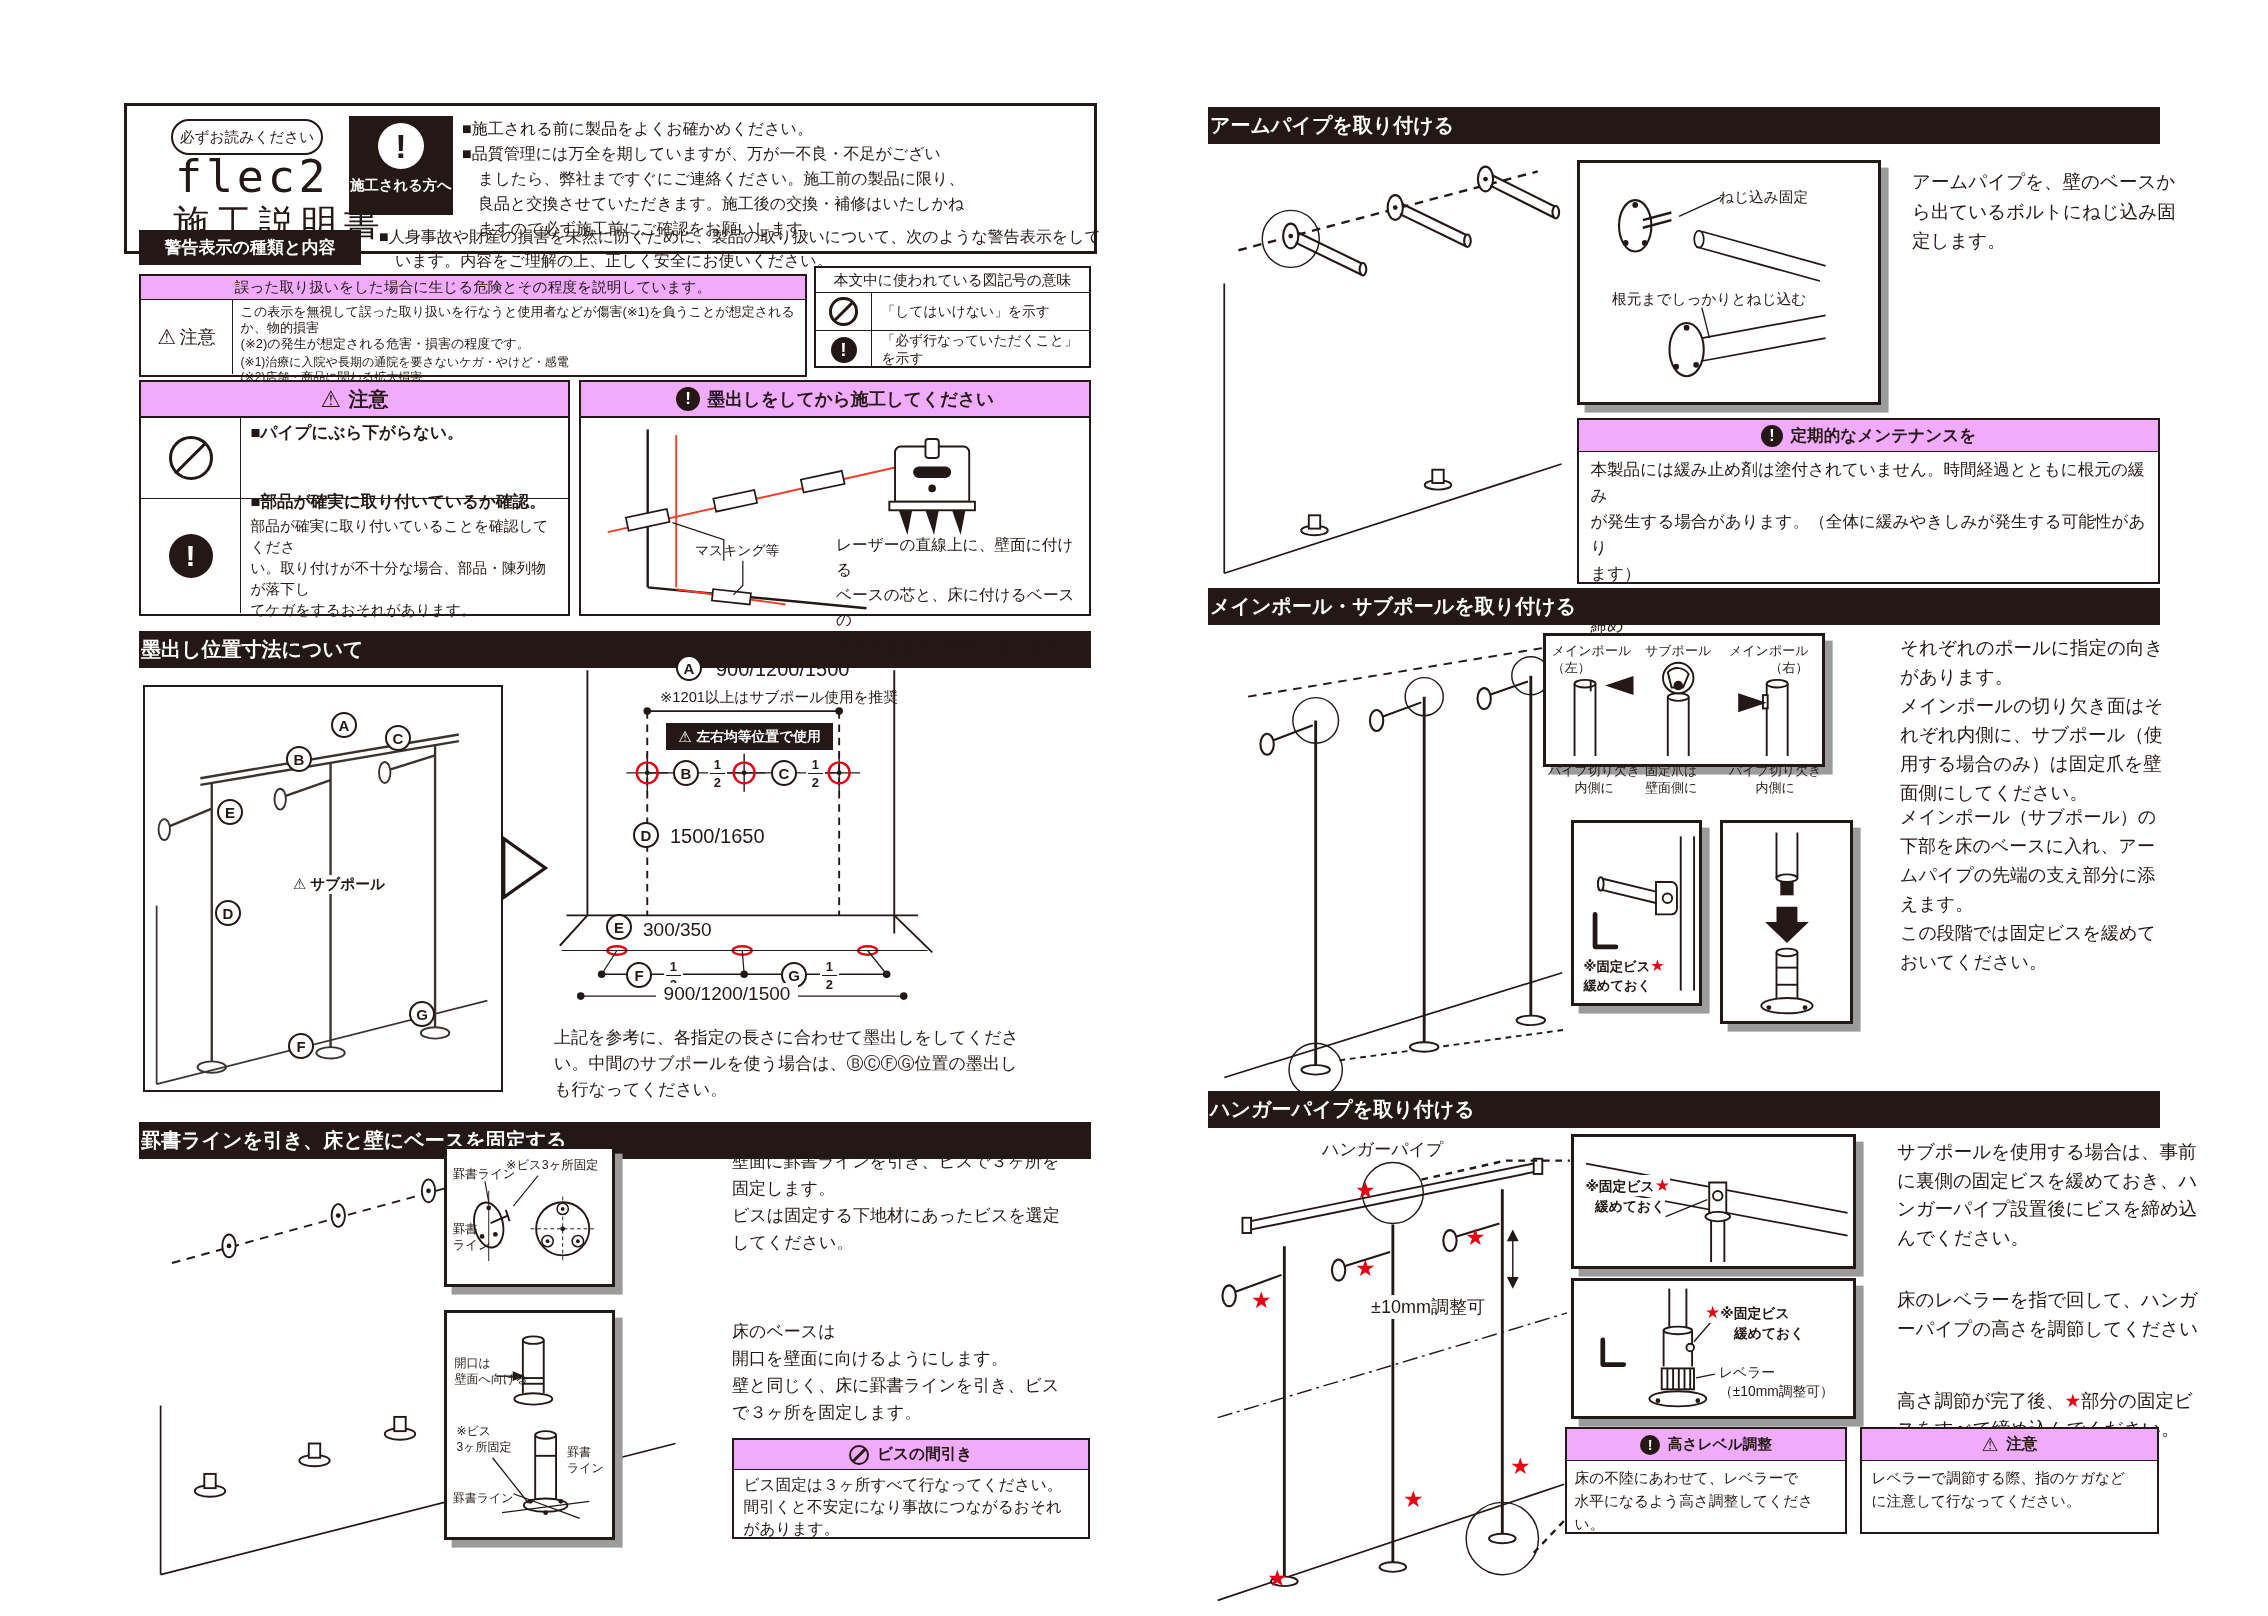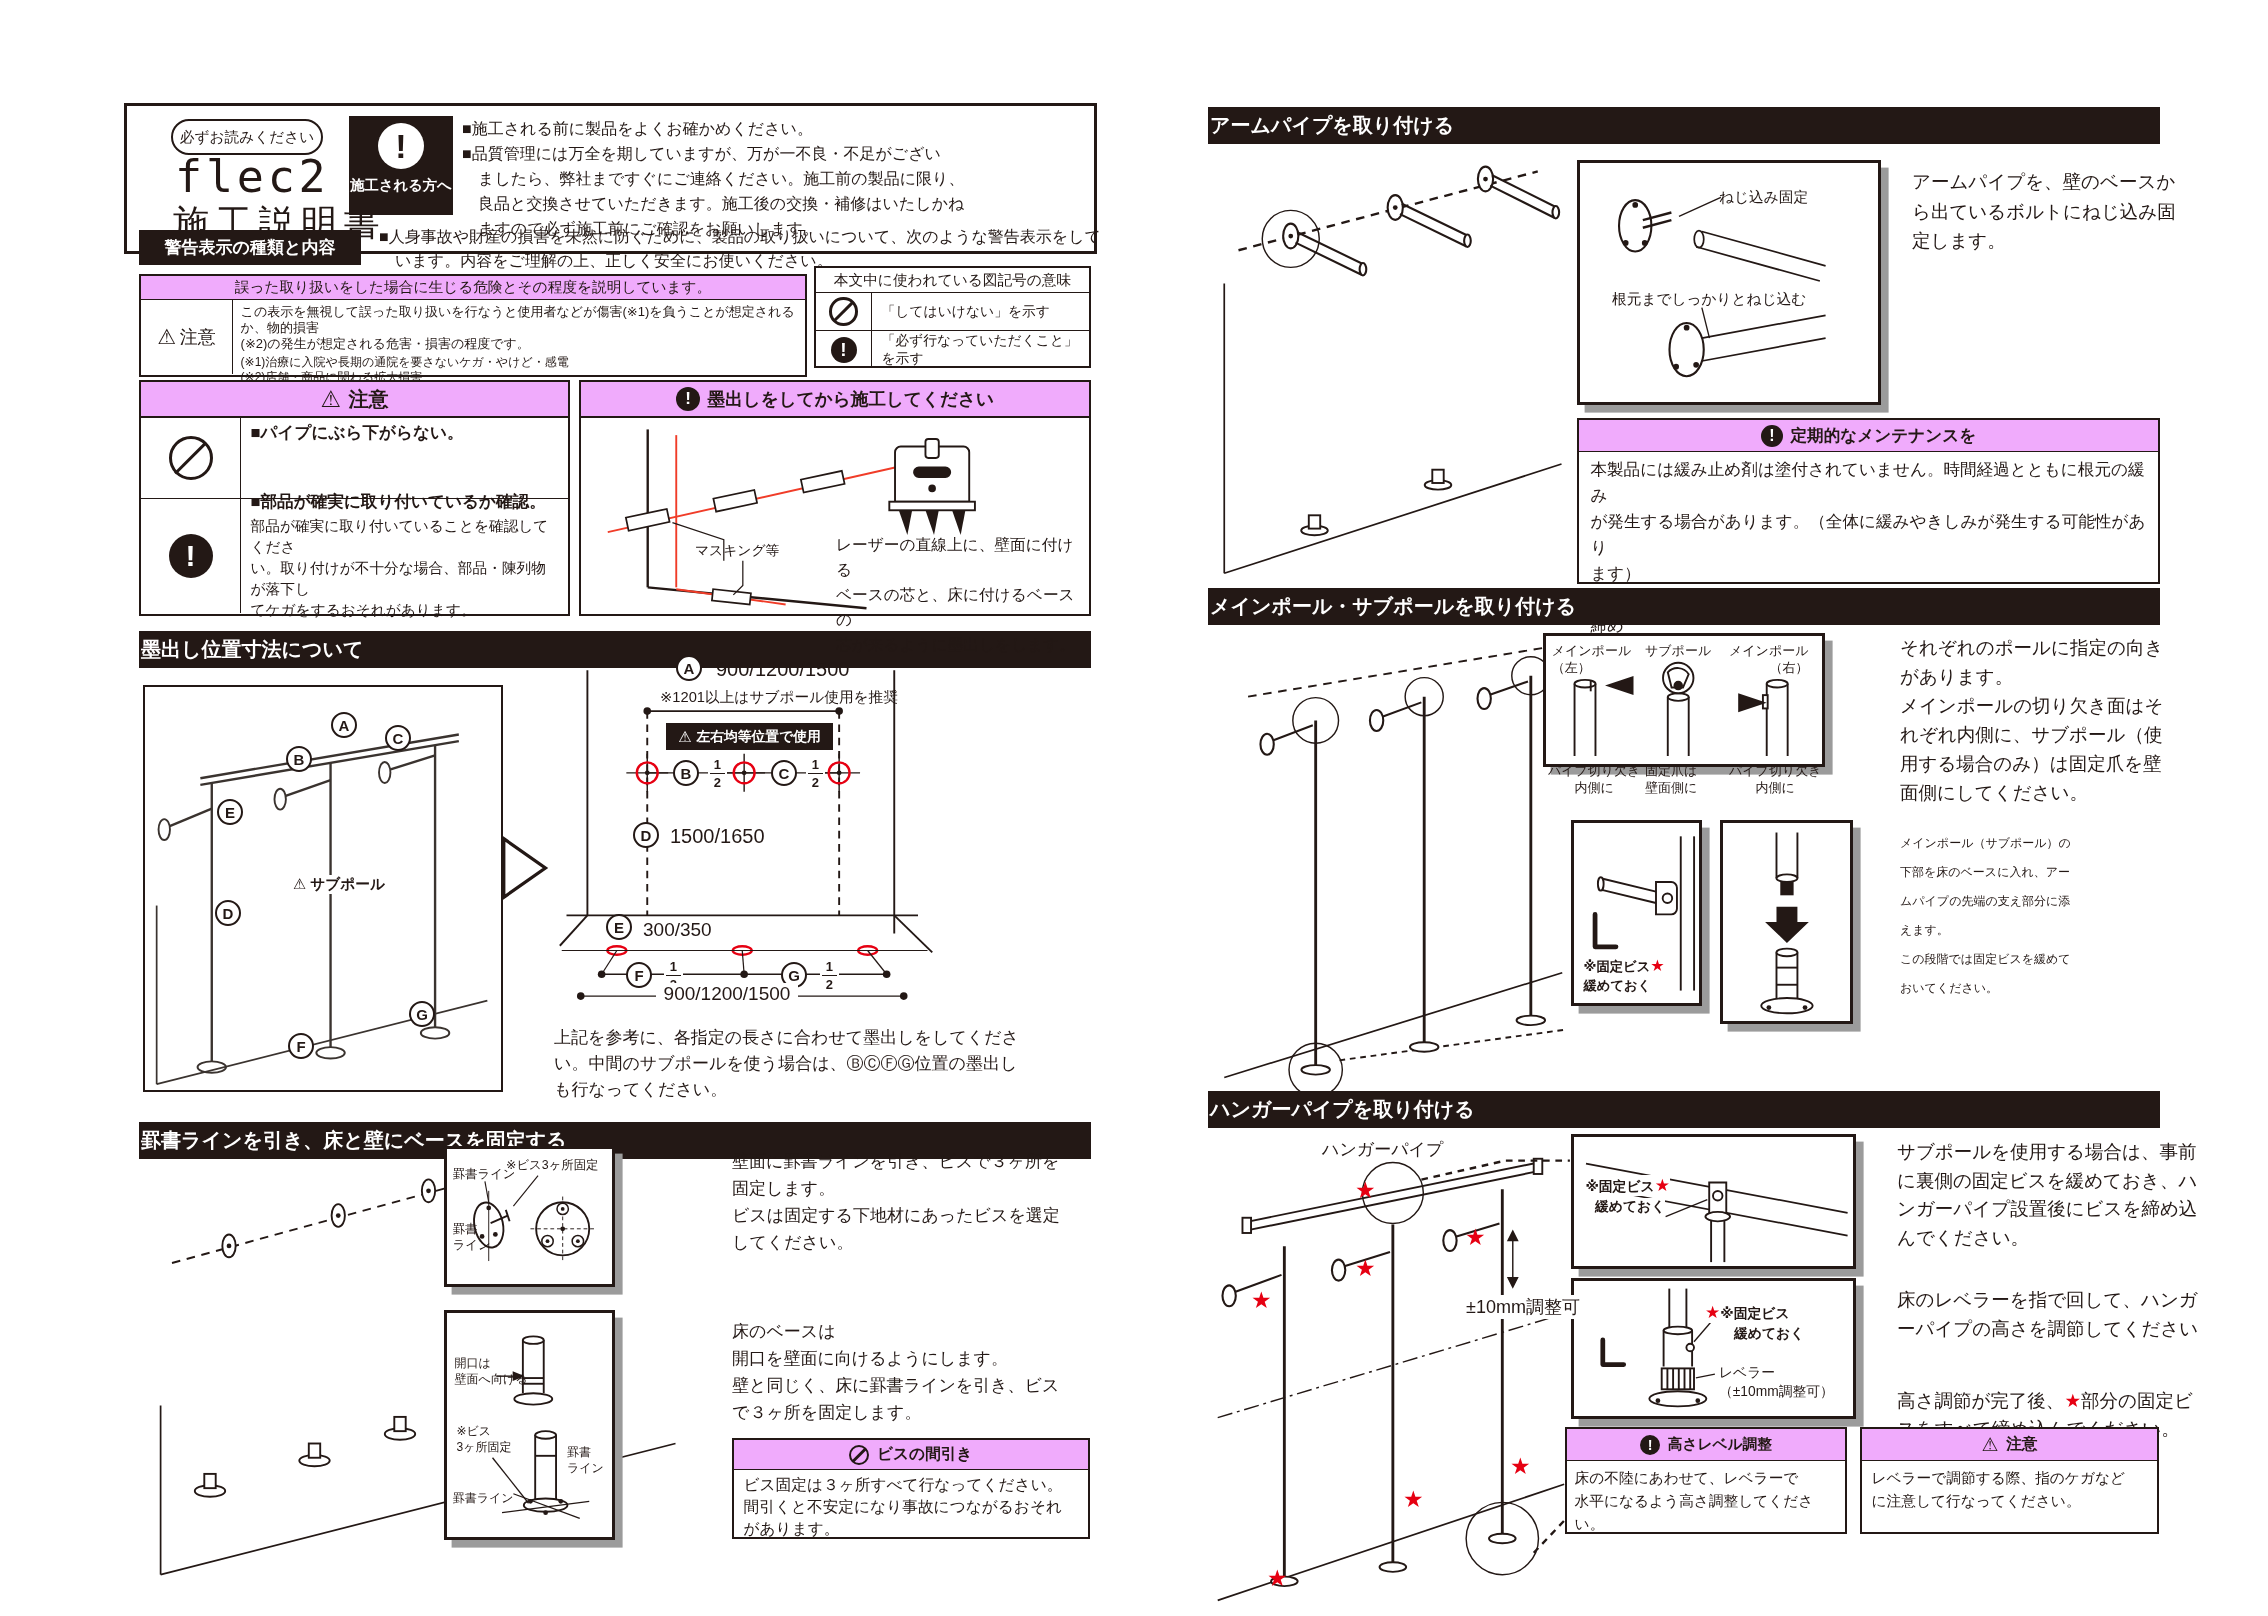--- a/index.html
+++ b/index.html
@@ -619,21 +619,21 @@
         <line x1="56" y1="152" x2="78" y2="152"></line>
           <line x1="56" y1="170" x2="78" y2="170"></line>
         <ellipse cx="67" cy="192" rx="27" ry="8"></ellipse>
       </g>
       <g fill="#231815">
           <circle cx="48" cy="194" r="2.5"></circle>
           <circle cx="86" cy="194" r="2.5"></circle>
         </g>
     </svg>
   </div>
-  <div class="abs pre" style="left:1900px;top:829px;font-size:12px;line-height:29px">メインポール（サブポール）の
+  <div class="abs pre" style="left:1900px;top:803px;font-size:18px;line-height:29px">メインポール（サブポール）の
 下部を床のベースに入れ、アー
 ムパイプの先端の支え部分に添
 えます。
 この段階では固定ビスを緩めて
 おいてください。</div>
 
   <div class="bar" style="left:1208px;top:1091px;width:952px;height:37px">
     <span>ハンガーパイプを取り付ける</span>
   </div>
   <svg width="360" height="474" style="left:1210px;top:1134px" viewBox="0 0 378 498" fill="none">
@@ -671,21 +671,21 @@
       <polygon points="318,161 313,151 323,151" fill="#231815"></polygon>
     </g>
     <line x1="8" y1="490" x2="372" y2="368" stroke="#231815" stroke-width="1.8"></line>
     <g stroke="#231815" stroke-width="2" fill="#fff">
       <ellipse cx="78" cy="470" rx="14" ry="5"></ellipse>
         <ellipse cx="192" cy="455" rx="14" ry="5"></ellipse>
         <ellipse cx="307" cy="425" rx="14" ry="5"></ellipse>
     </g>
   </svg>
   <div class="lbl" style="left:1322px;top:1138px;font-size:17px">ハンガーパイプ</div>
-  <div class="lbl" style="left:1466px;top:1295px;font-size:18px;background:#fff">±10mm調整可</div>
+  <div class="lbl" style="left:1371px;top:1295px;font-size:18px;background:#fff">±10mm調整可</div>
   <span class="star lbl" style="left:1355px;top:1177px;font-size:23px">★</span>
   <span class="star lbl" style="left:1465px;top:1224px;font-size:23px">★</span>
   <span class="star lbl" style="left:1355px;top:1255px;font-size:23px">★</span>
   <span class="star lbl" style="left:1251px;top:1287px;font-size:23px">★</span>
   <span class="star lbl" style="left:1510px;top:1453px;font-size:23px">★</span>
   <span class="star lbl" style="left:1403px;top:1486px;font-size:23px">★</span>
   <span class="star lbl" style="left:1267px;top:1565px;font-size:23px">★</span>
 
   <div class="sbox" style="left:1571px;top:1134px;width:285px;height:135px">
     <svg width="278" height="127" style="left:0;top:0" viewBox="0 0 292 134" fill="none">

